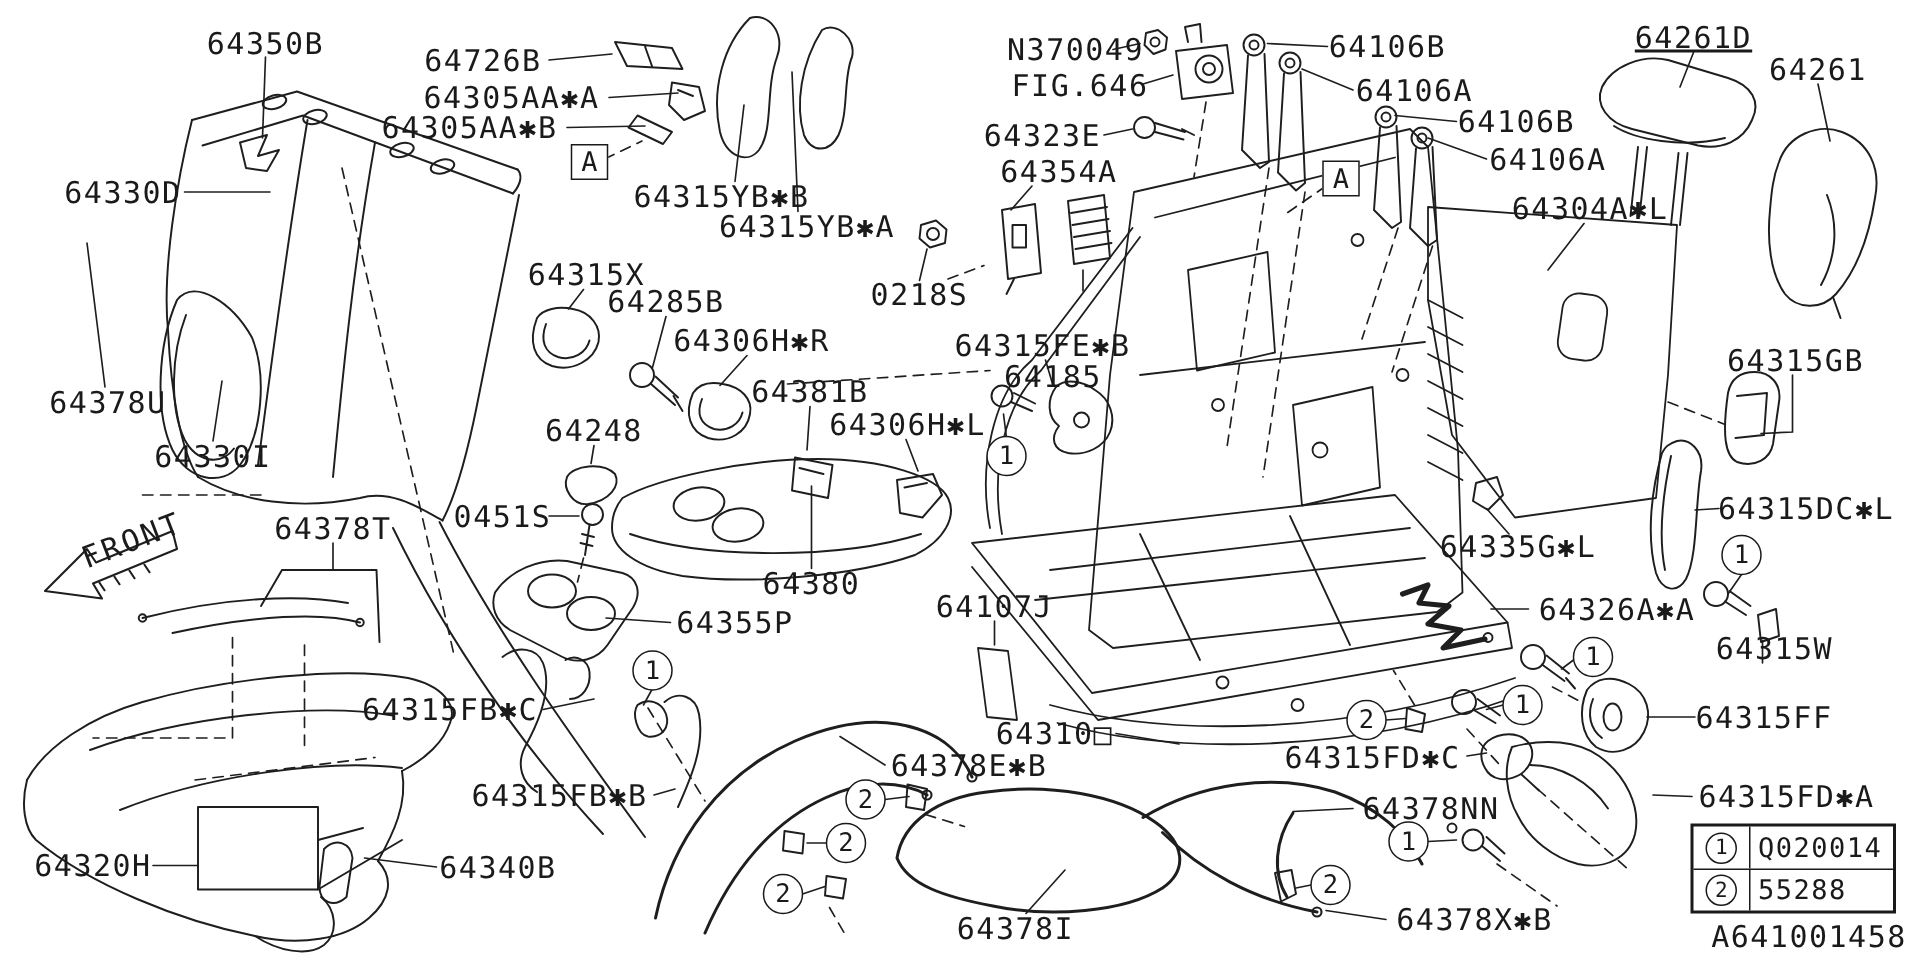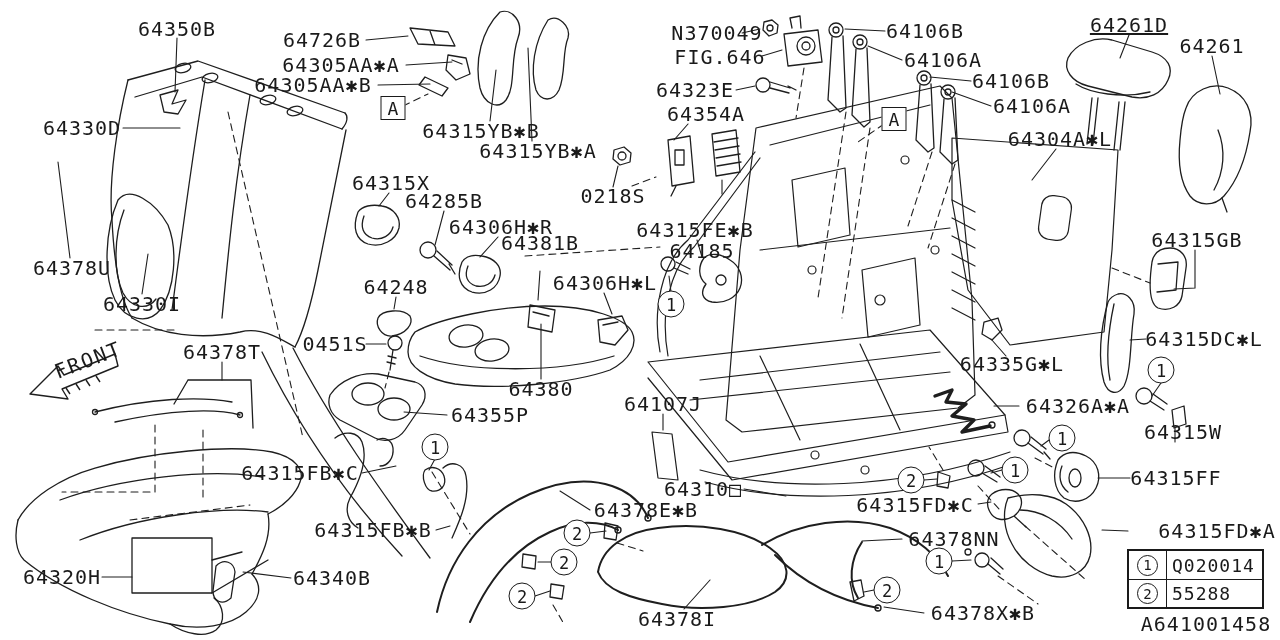--- a/index.html
+++ b/index.html
@@ -278,21 +278,21 @@
       <div class="part-label" style="left: 1032px; top: 106px;">64106A</div>
       <div class="part-label" style="left: 1129px; top: 25px; text-decoration: underline;">64261D</div>
       <div class="part-label" style="left: 1212px; top: 46px;">64261</div>
       <div class="part-label" style="left: 1060px; top: 139px;">64304A✱L</div>
       <div class="part-label" style="left: 82px; top: 128px;">64330D</div>
       <div class="part-label" style="left: 72px; top: 268px;">64378U</div>
       <div class="part-label" style="left: 142px; top: 304px;">64330I</div>
       <div class="part-label" style="left: 391px; top: 183px;">64315X</div>
       <div class="part-label" style="left: 444px; top: 201px;">64285B</div>
       <div class="part-label" style="left: 501px; top: 227px;">64306H✱R</div>
-      <div class="part-label" style="left: 540px; top: 243px;">64381B</div>
+      <div class="part-label" style="left: 540px; top: 261px;">64381B</div>
       <div class="part-label" style="left: 605px; top: 283px;">64306H✱L</div>
       <div class="part-label" style="left: 396px; top: 287px;">64248</div>
       <div class="part-label" style="left: 613px; top: 196px;">0218S</div>
       <div class="part-label" style="left: 702px; top: 204px; margin-top: 47px;">64185</div>
       <div class="part-label" style="left: 695px; top: 230px;">64315FE✱B</div>
       <div class="part-label" style="left: 335px; top: 344px;">0451S</div>
       <div class="part-label" style="left: 541px; top: 389px; text-align: right;">64380</div>
       <div class="part-label" style="left: 490px; top: 415px;">64355P</div>
       <div class="part-label" style="left: 222px; top: 352px;">64378T</div>
       <div class="part-label" style="left: 300px; top: 473px;">64315FB✱C</div>
@@ -305,21 +305,21 @@
       <div class="part-label" style="left: 663px; top: 404px;">64107J</div>
       <div class="part-label" style="left: 1012px; top: 364px;">64335G✱L</div>
       <div class="part-label" style="left: 1197px; top: 240px;">64315GB</div>
       <div class="part-label" style="left: 1204px; top: 339px;">64315DC✱L</div>
       <div class="part-label" style="left: 1078px; top: 406px;">64326A✱A</div>
       <div class="part-label" style="left: 1183px; top: 432px;">64315W</div>
       <div class="part-label" style="left: 1176px; top: 478px;">64315FF</div>
       <div class="part-label" style="left: 915px; top: 505px;">64315FD✱C</div>
       <div class="part-label" style="left: 954px; top: 539px;">64378NN</div>
       <div class="part-label" style="left: 983px; top: 613px;">64378X✱B</div>
-      <div class="part-label" style="left: 1191px; top: 531px; margin-left: 26px;">64315FD✱A</div>
+      <div class="part-label" style="left: 1191px; top: 531px;">64315FD✱A</div>
       <div class="marker" style="left: 671px; top: 304px;">1</div>
       <div class="marker" style="left: 435px; top: 447px;">1</div>
       <div class="marker" style="left: 1161px; top: 370px;">1</div>
       <div class="marker" style="left: 1062px; top: 438px;">1</div>
       <div class="marker" style="left: 1015px; top: 470px;">1</div>
       <div class="marker" style="left: 939px; top: 561px;">1</div>
       <div class="marker" style="left: 577px; top: 533px;">2</div>
       <div class="marker" style="left: 564px; top: 562px;">2</div>
       <div class="marker" style="left: 522px; top: 596px;">2</div>
       <div class="marker" style="left: 911px; top: 480px;">2</div>

